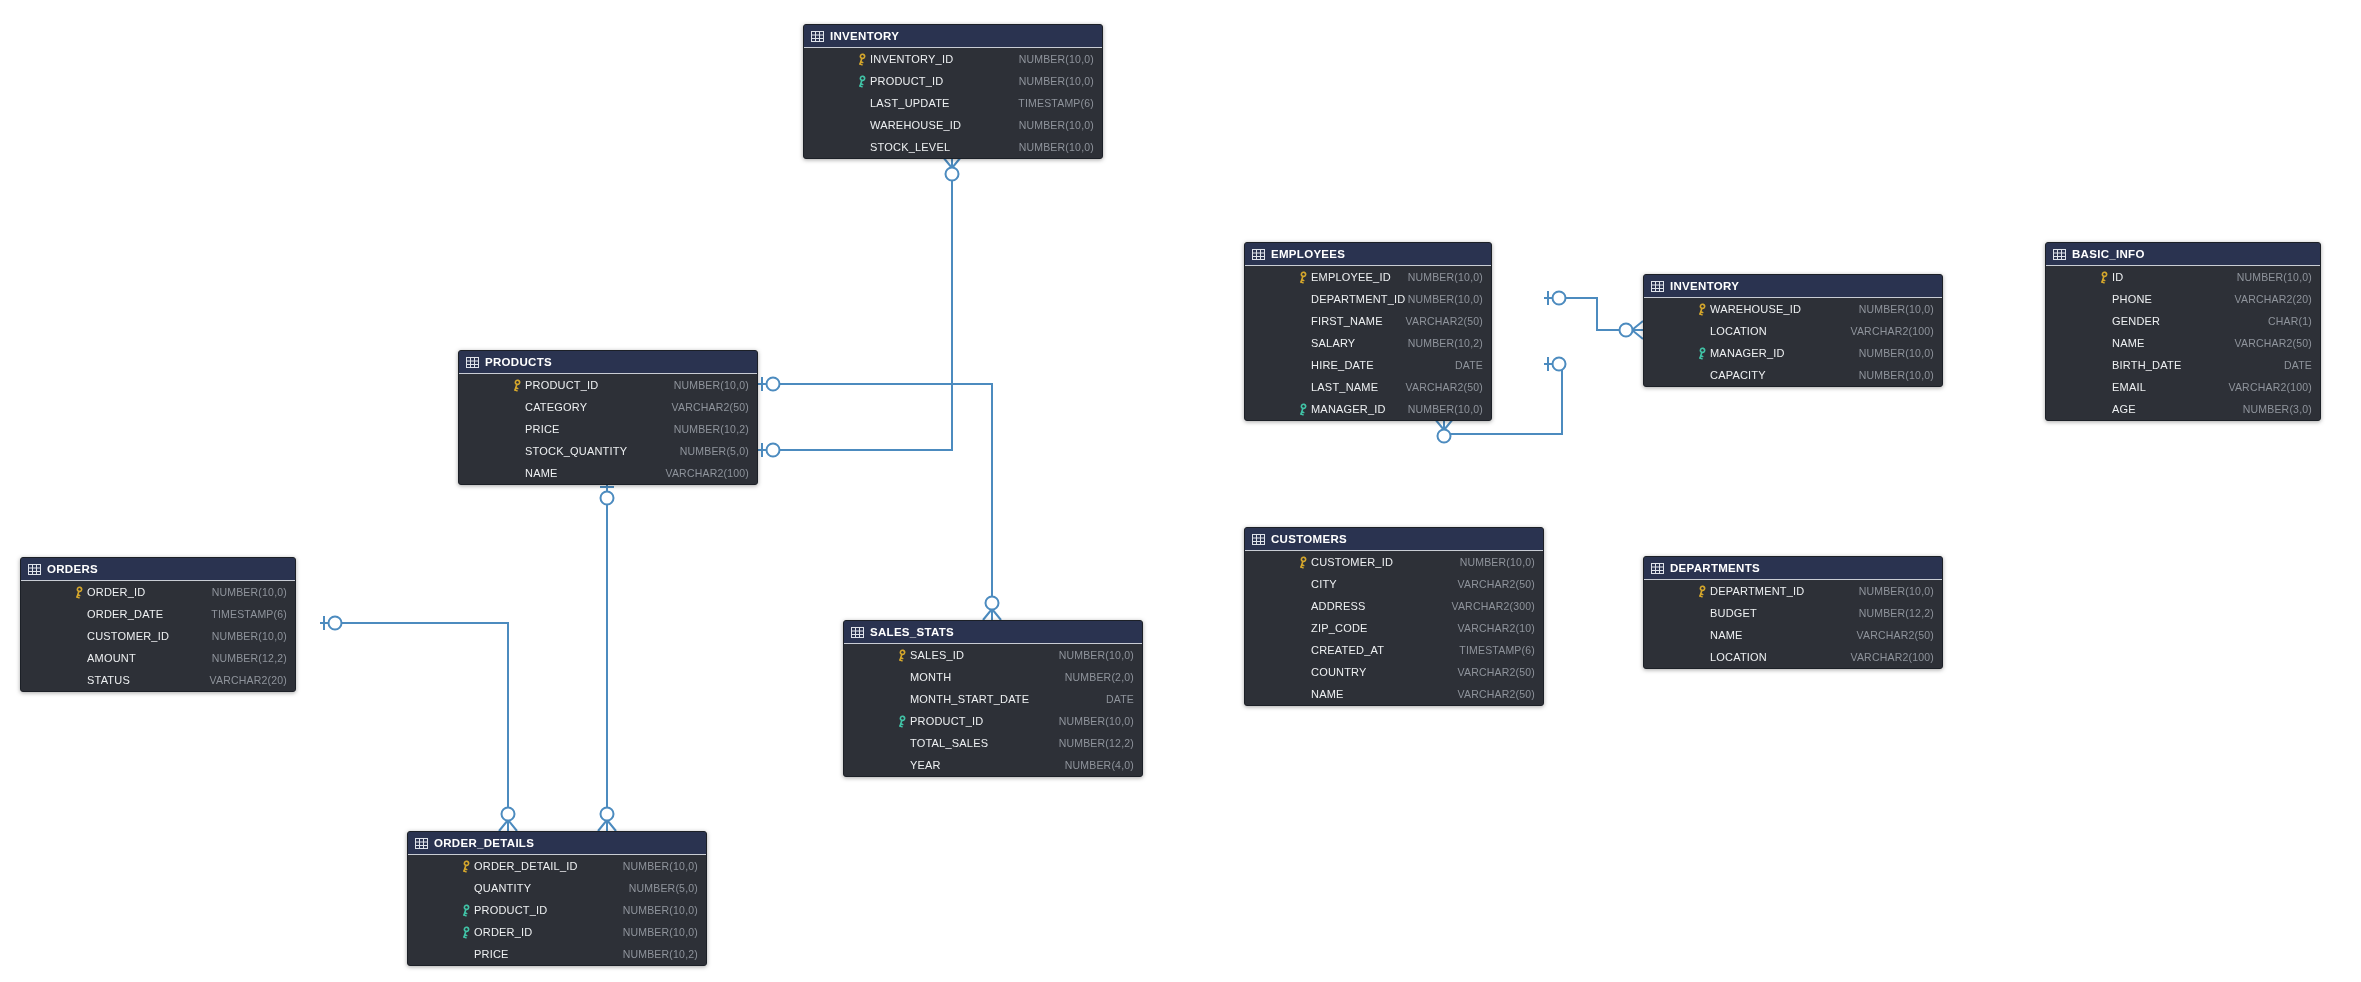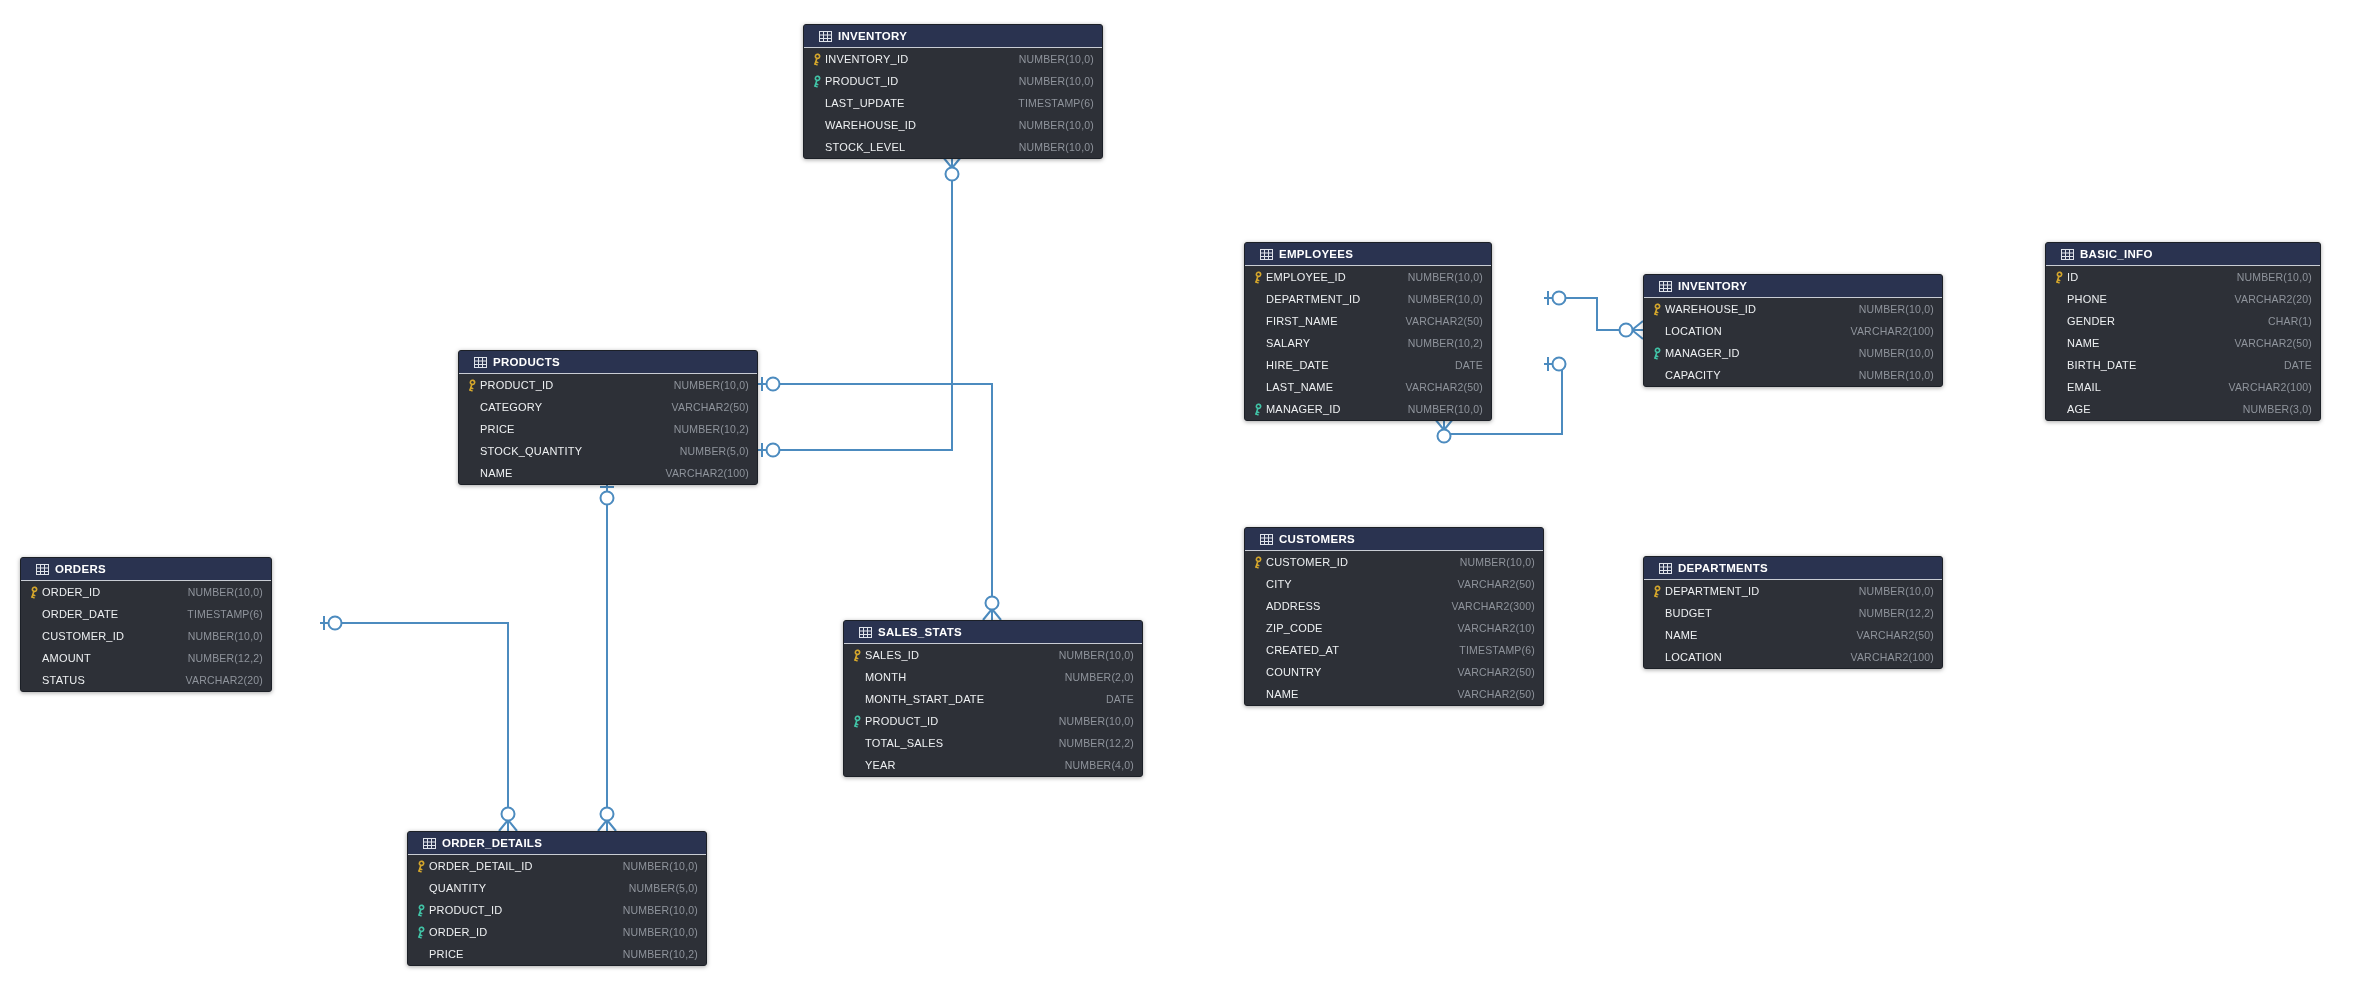--- a/index.html
+++ b/index.html
@@ -9,30 +9,30 @@
   }
   #wires{position:absolute;left:0;top:0;width:2361px;height:982px;}
   .table{
     position:absolute;border-radius:3px;overflow:hidden;
     box-shadow:0 1px 4px rgba(0,0,0,.35);
     border:1px solid #1c2027;box-sizing:border-box;
     background:#2d3037;cursor:default;
   }
   .hdr{
     height:23px;background:#2a3350;display:flex;align-items:center;
-    padding:0 15px;border-bottom:1px solid #c9cdd4;box-sizing:border-box;
+    padding:0 7px;border-bottom:1px solid #c9cdd4;box-sizing:border-box;
   }
   .ticon{display:flex;align-items:center;margin-right:6px;}
   .tname{
     color:#ffffff;font-size:11.5px;font-weight:bold;letter-spacing:.3px;
     white-space:nowrap;line-height:23px;
   }
   .row{
     height:22px;display:flex;align-items:center;padding:0 8px 0 6px;
-    box-sizing:border-box;background:#2d3037;
+    box-sizing:border-box;background:#2d3037;margin-left:45px;
   }
   .kicon{width:15px;display:flex;align-items:center;justify-content:flex-start;flex:0 0 15px;}
   .cname{
     color:#eef0f2;font-size:11px;letter-spacing:.2px;white-space:nowrap;flex:0 0 auto;
   }
   .ctype{
     color:#8f949c;font-size:10.5px;letter-spacing:.2px;white-space:nowrap;
     margin-left:auto;text-align:right;
   }
 </style>
@@ -206,21 +206,21 @@
         <span class="kicon"></span>
         <span class="cname">STOCK_QUANTITY</span>
         <span class="ctype">NUMBER(5,0)</span>
       </div>
       <div class="row">
         <span class="kicon"></span>
         <span class="cname">NAME</span>
         <span class="ctype">VARCHAR2(100)</span>
       </div>
     </div>
-    <div class="table" style="left: 20px; top: 557px; width: 252px;">
+    <div class="table" style="left: 20px; top: 557px; width: 276px;">
       <div class="hdr">
         <span class="ticon">
           <svg width="13" height="11" viewBox="0 0 13 11">
             <rect x="0.5" y="0.5" width="12" height="10" fill="none" stroke="#dfe3ea" stroke-width="1"></rect>
             <line x1="0.5" y1="4" x2="12.5" y2="4" stroke="#dfe3ea" stroke-width="1"></line>
             <line x1="0.5" y1="7.5" x2="12.5" y2="7.5" stroke="#dfe3ea" stroke-width="1"></line>
             <line x1="4.5" y1="0.5" x2="4.5" y2="10.5" stroke="#dfe3ea" stroke-width="1"></line>
             <line x1="8.5" y1="0.5" x2="8.5" y2="10.5" stroke="#dfe3ea" stroke-width="1"></line>
           </svg>
         </span>

